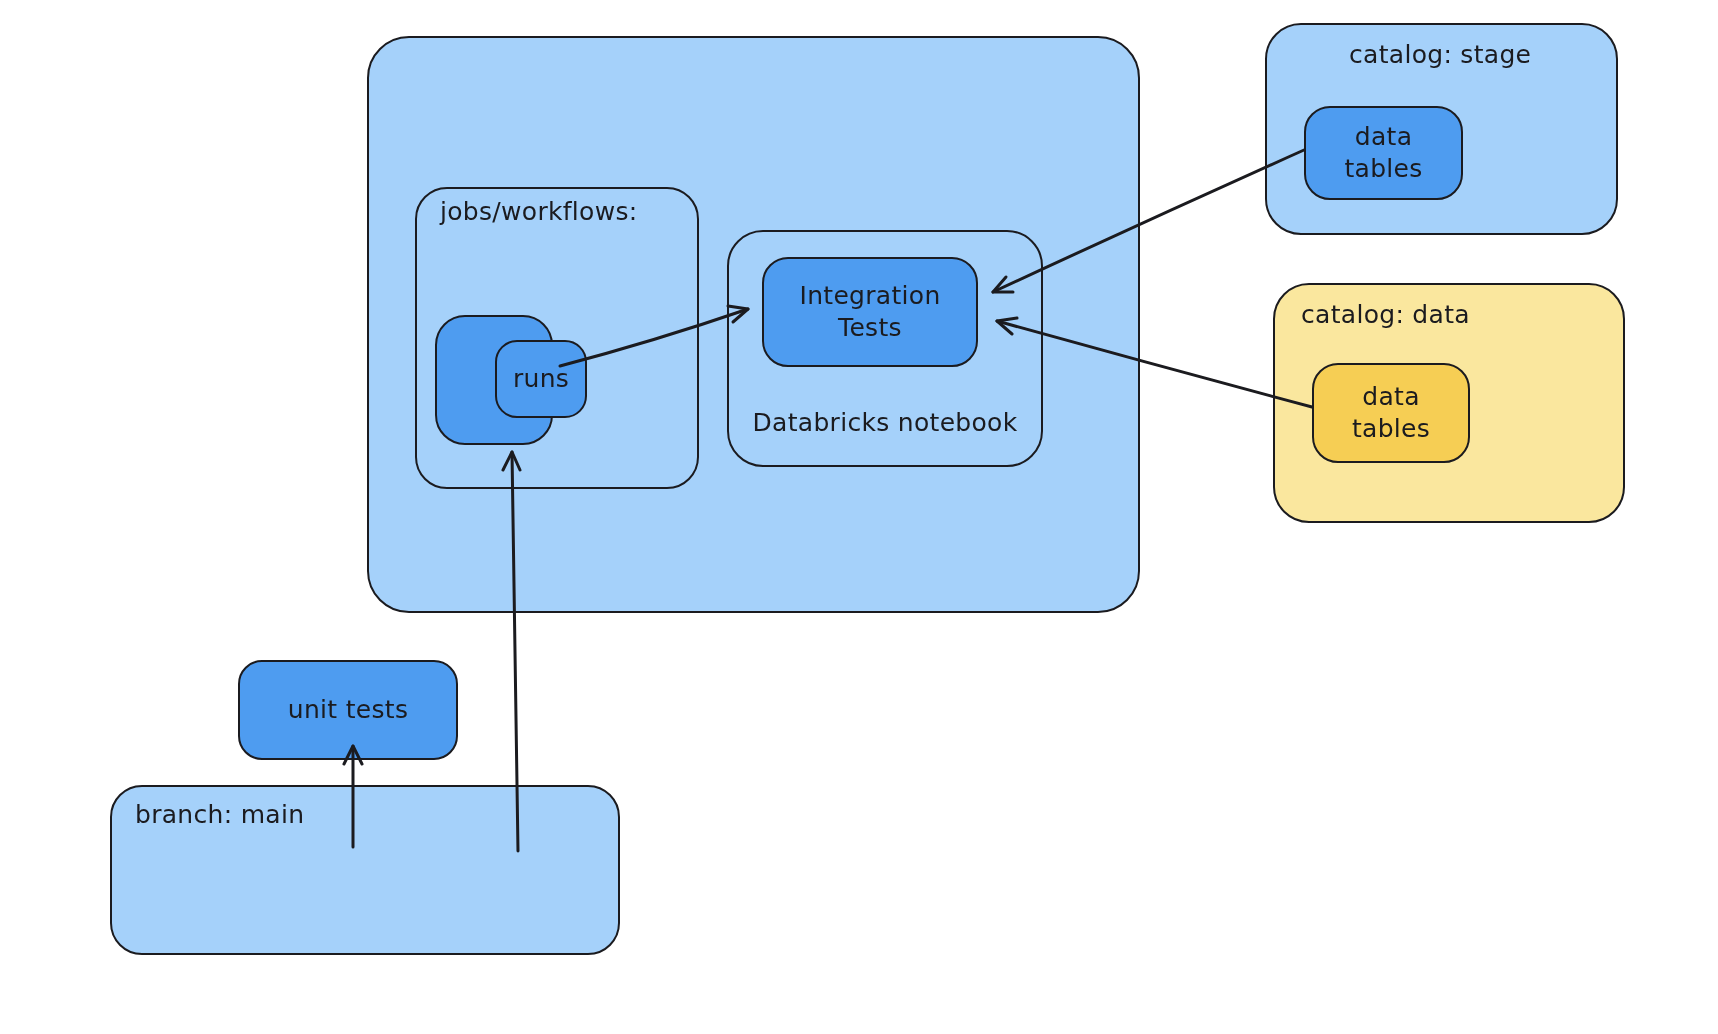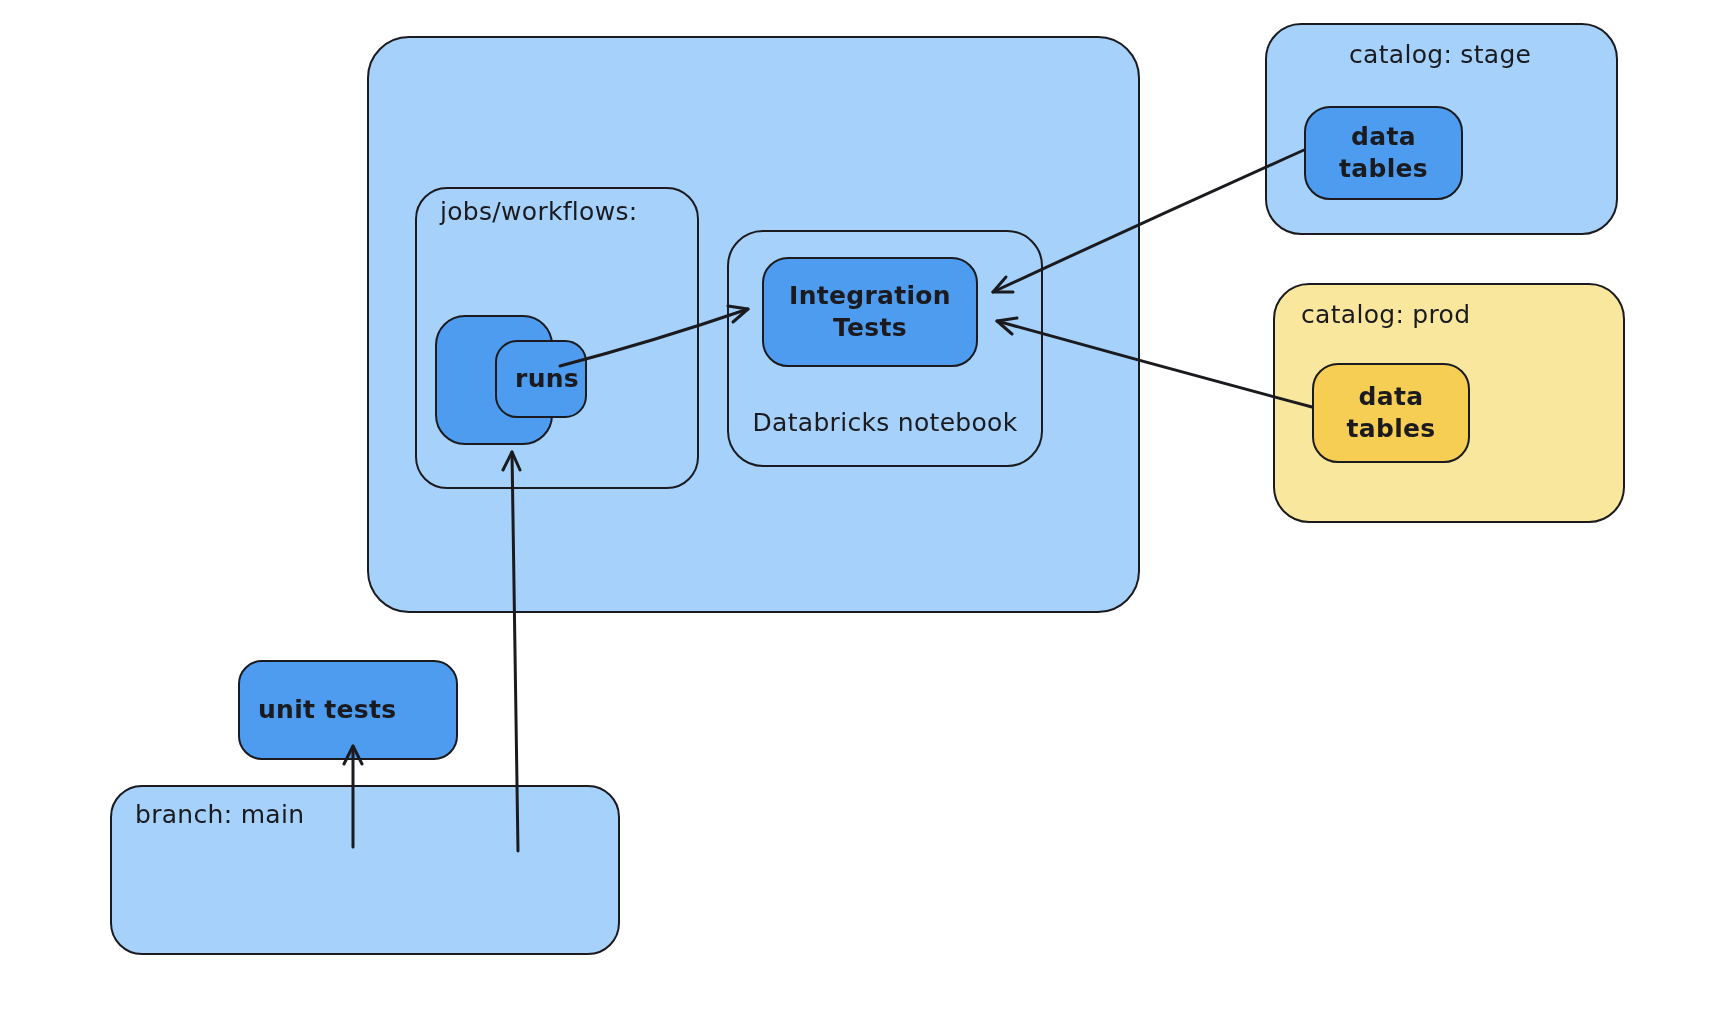--- a/index.html
+++ b/index.html
@@ -35,27 +35,26 @@
     position: absolute;
     color: #1b1b1f;
     font-size: 25px;
     line-height: 1.3;
     letter-spacing: 0.3px;
     white-space: nowrap;
   }
   .centered {
     display: flex;
     align-items: center;
-    justify-content: flex-start;
+    justify-content: center;
     text-align: center;
     font-size: 25px;
     line-height: 1.3;
     letter-spacing: 0.3px;
     padding: 4px 18px;
-    font-weight: bold;
   }
   .wrap { white-space: normal; }
 
   #arrows {
     position: absolute;
     left: 0; top: 0;
     width: 1718px;
     height: 1034px;
     pointer-events: none;
   }
@@ -89,21 +88,21 @@
     <span>Integration Tests</span>
   </div>
 
   <div class="node fill-lightblue corner-lg" style="left:1265px; top:23px; width:353px; height:212px; border-radius:36px;"></div>
   <div class="label" style="left:1307px; top:39px;margin-left:42px;">catalog: stage</div>
   <div class="node fill-blue centered corner-sm" style="left:1304px; top:106px; width:159px; height:94px; border-radius:26px; padding:4px 6px;">
     <span>data tables</span>
   </div>
 
   <div class="node fill-lightyellow corner-lg" style="left:1273px; top:283px; width:352px; height:240px; border-radius:36px;"></div>
-  <div class="label" style="left:1301px; top:299px;">catalog: prod</div>
+  <div class="label" style="left:1301px; top:299px;">catalog: data</div>
   <div class="node fill-yellow centered corner-sm" style="left:1312px; top:363px; width:158px; height:100px; border-radius:26px; padding:4px 6px;">
     <span>data tables</span>
   </div>
 
   <div class="node fill-blue centered corner-sm" style="left:238px; top:660px; width:220px; height:100px;">
     <span>unit tests</span>
   </div>
 
   <div class="node fill-lightblue corner-md" style="left:110px; top:785px; width:510px; height:170px;"></div>
   <div class="label" style="left:135px; top:799px;text-align:right;">branch: main</div>

